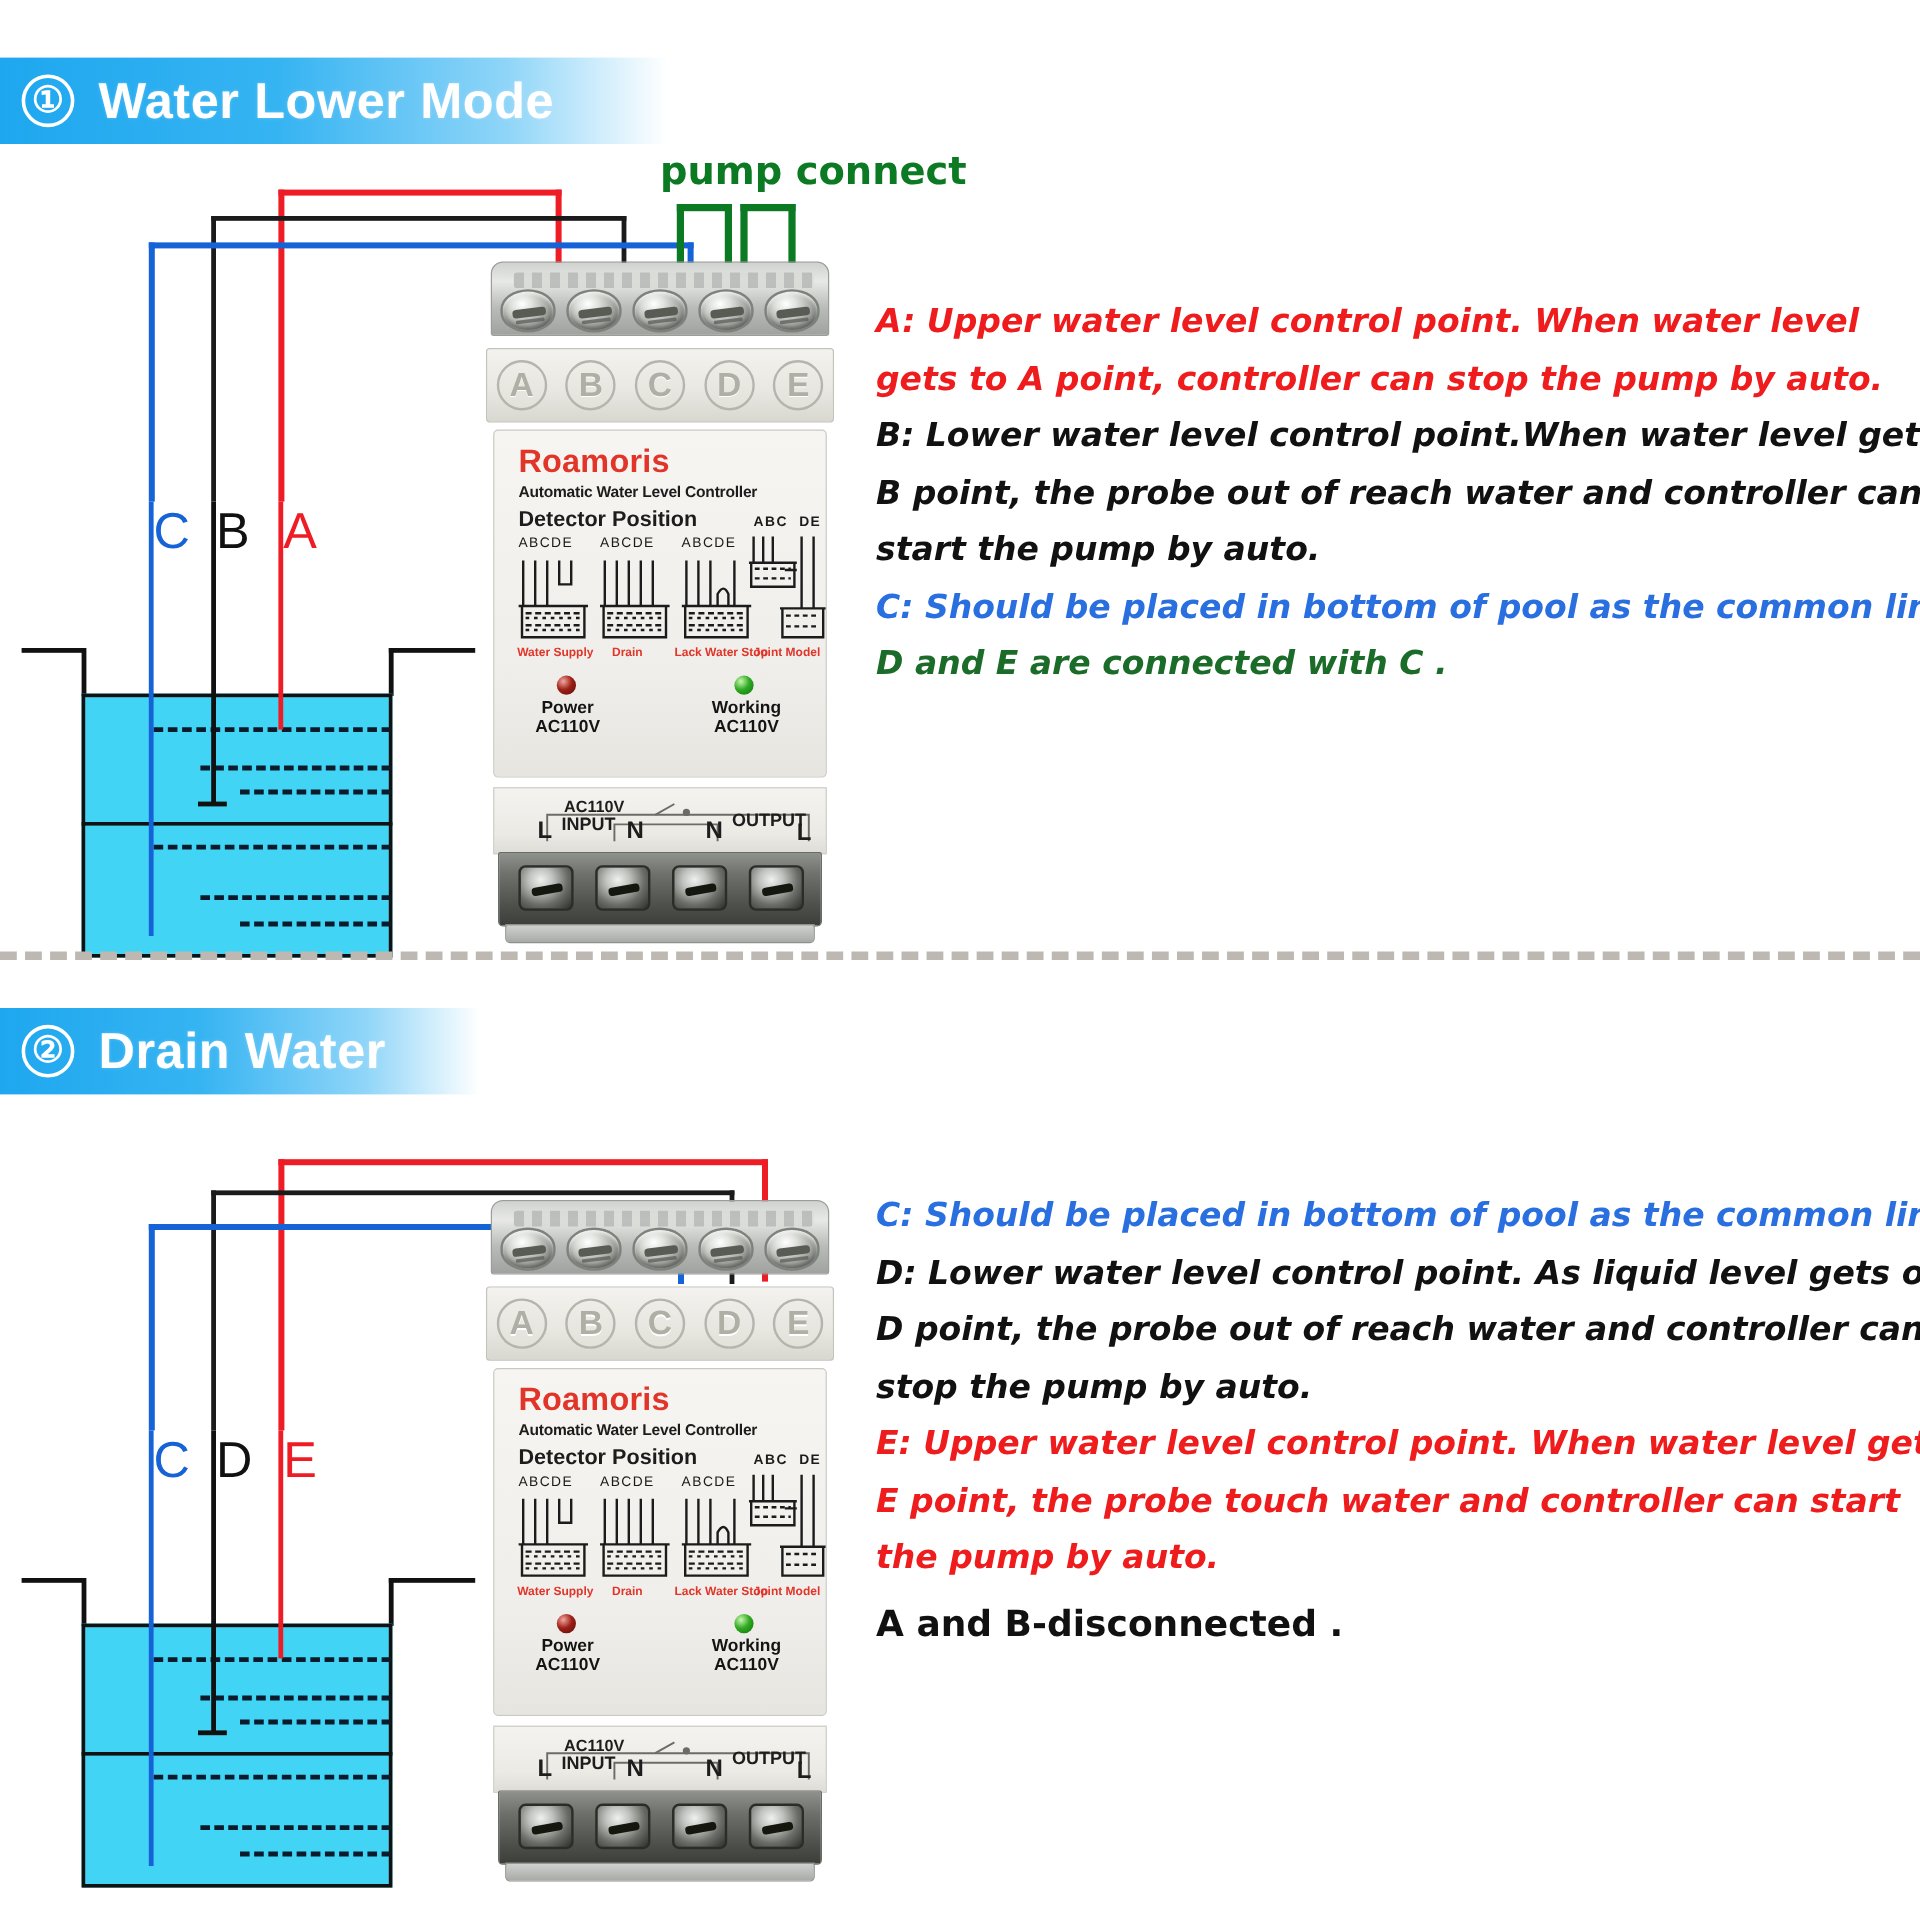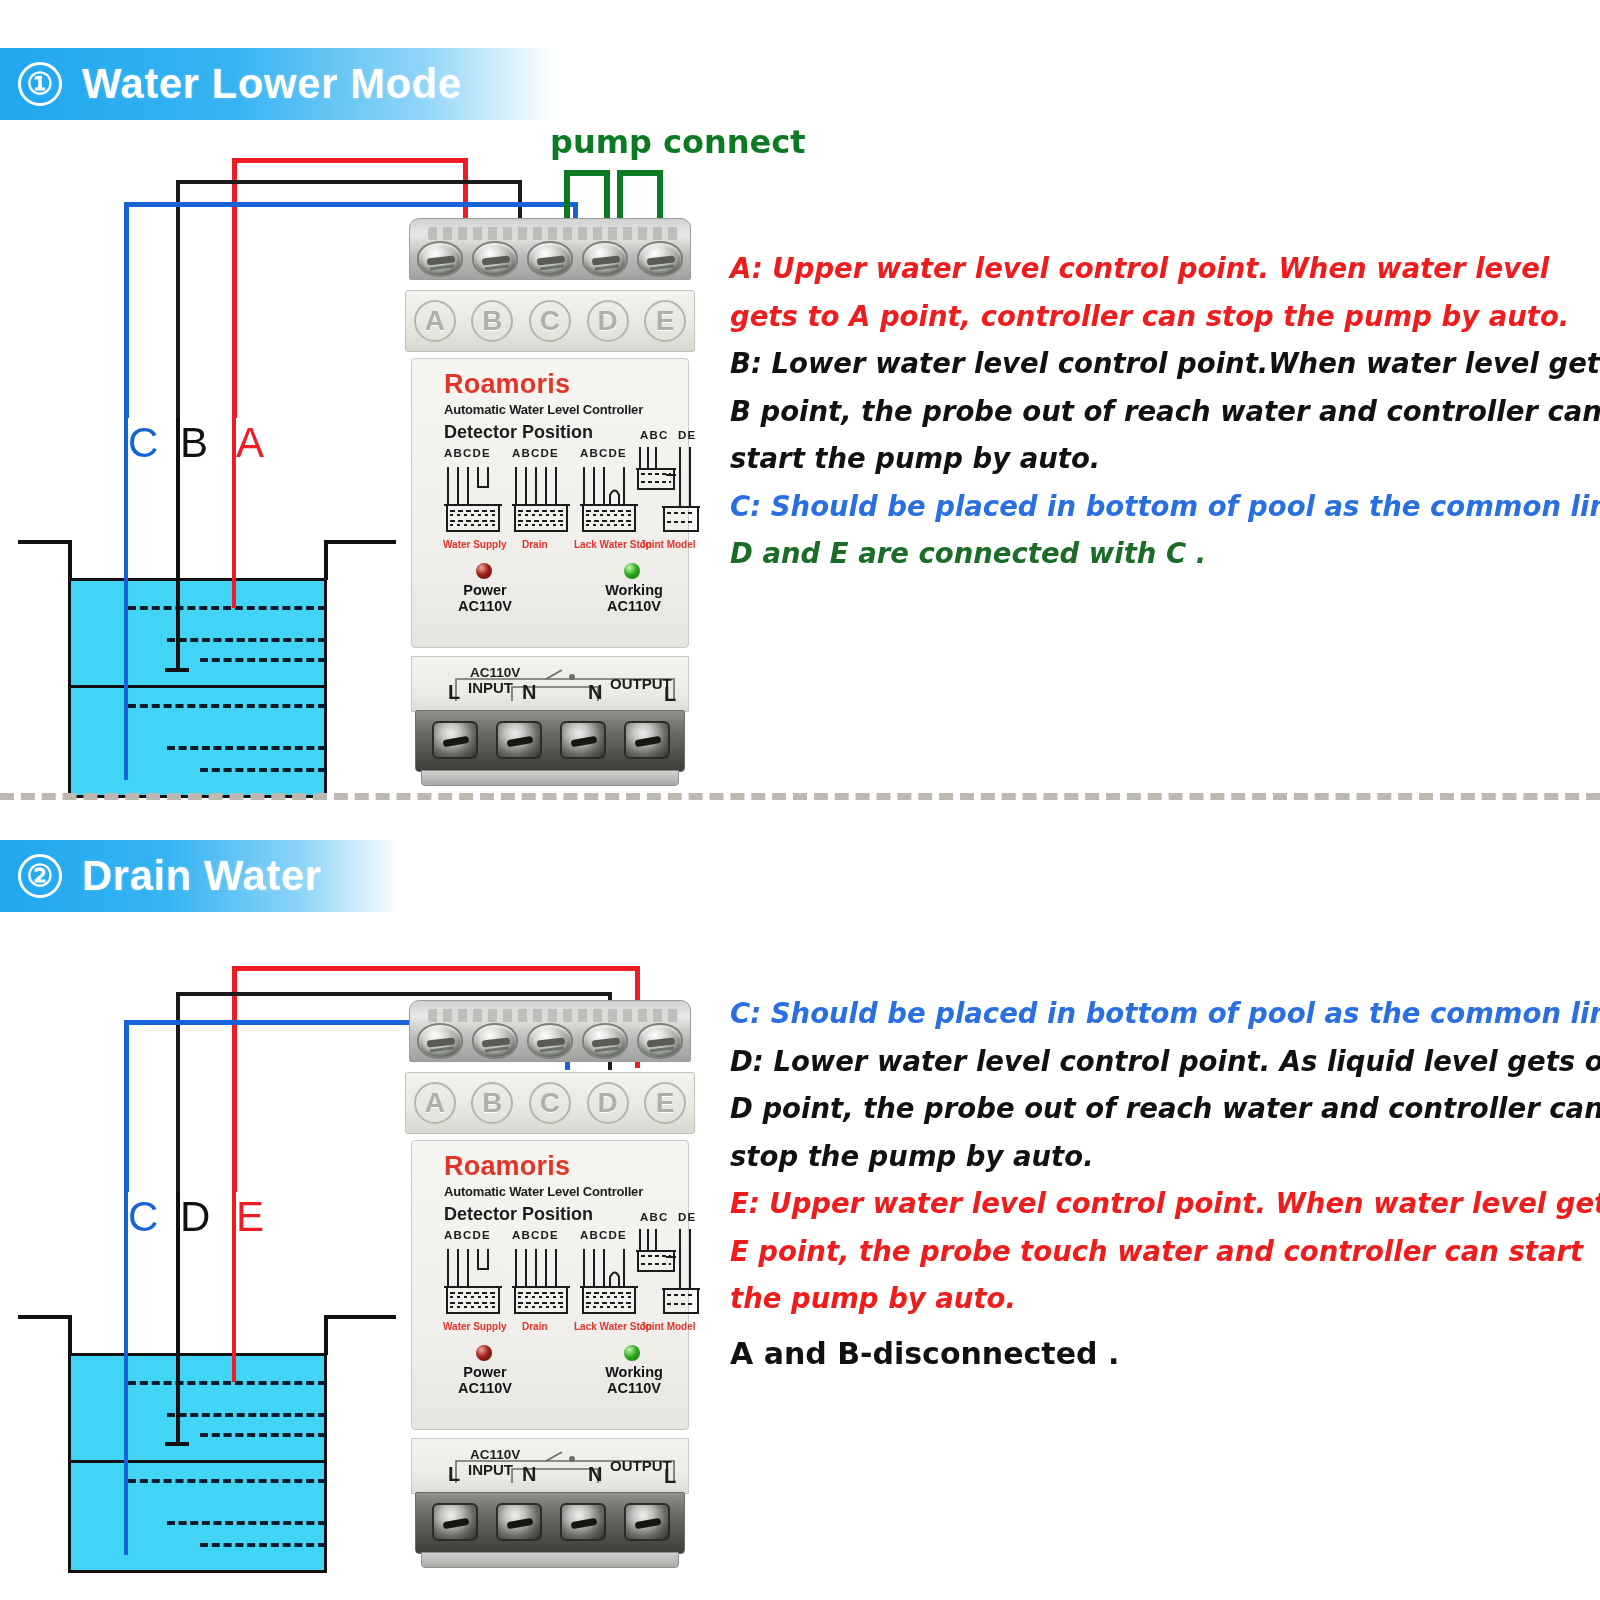--- a/index.html
+++ b/index.html
@@ -131,39 +131,39 @@
     color: #b0afa6; font-size: 28px; font-weight: bold;
     display: flex; align-items: center; justify-content: center;
     text-shadow: 0 1px 0 #fff;
     background: linear-gradient(to bottom,#eeedE8,#e2e1da);
   }
 
   .dev-face {
     position: absolute; left: 6px; width: 278px;
     background: linear-gradient(to bottom,#f6f5f1 0%,#efeeea 70%,#e6e5e0 100%);
     border: 1px solid #c9c8c1; border-radius: 4px;
-    padding: 10px 0 0 32px;
+    padding: 10px 0 0 20px;
   }
   .brand {
     color: #e2352a; font-size: 27px; font-weight: bold;
     font-family: "Liberation Sans", sans-serif;
     letter-spacing: .2px; margin-bottom: 2px;
   }
   .dev-model {
     color: #1c1c1c; font-size: 13px; font-weight: bold;
     letter-spacing: -0.2px; white-space: nowrap; margin-bottom: 5px;
   }
   .dev-detector-title {
     color: #1c1c1c; font-size: 18px; font-weight: bold; margin-bottom: 4px;
   }
 
   .detector-row { position: relative; width: 258px; height: 104px; }
   .det-item { position: absolute; top: 18px; }
   .det-abcde {
-    position: absolute; top: 0; font-size: 11.5px; font-weight: bold;
+    position: absolute; top: 0; font-size: 11.5px; font-weight: normal;
     color: #1b1b1b; letter-spacing: 1.2px; white-space: nowrap;
   }
   .det-name {
     position: absolute; font-size: 10px; font-weight: bold; color: #e2352a;
     white-space: nowrap;
   }
   .det-joint-lbl {
     position: absolute; font-size: 11.5px; font-weight: bold; color: #1b1b1b;
     letter-spacing: 1.2px;
   }

